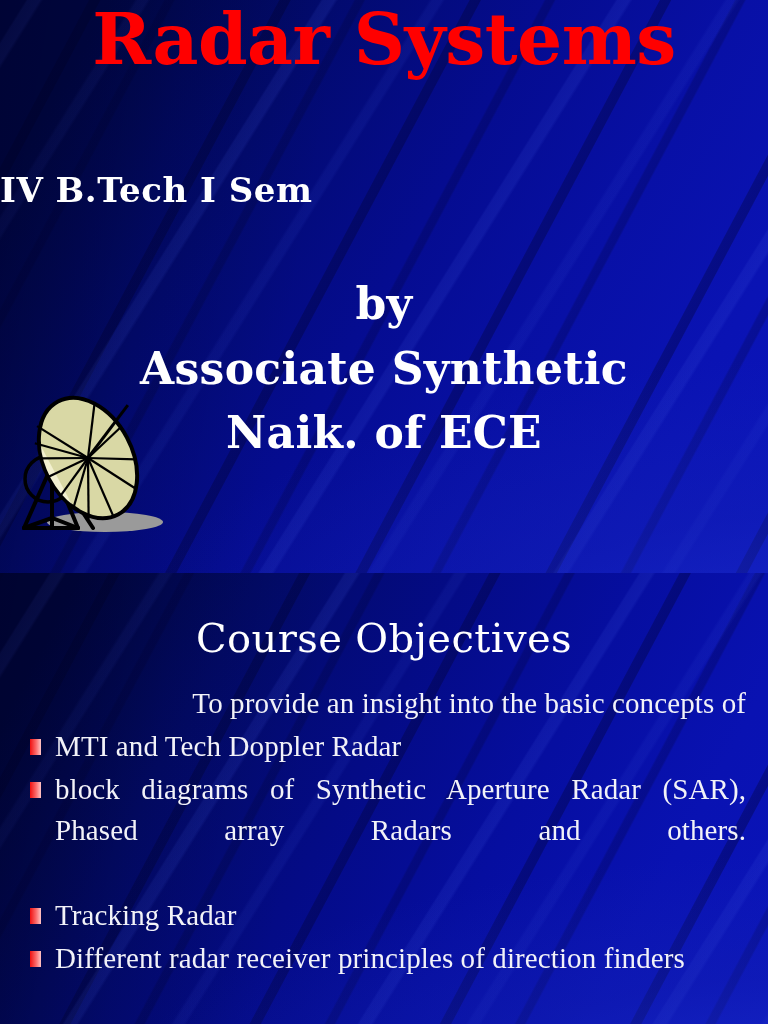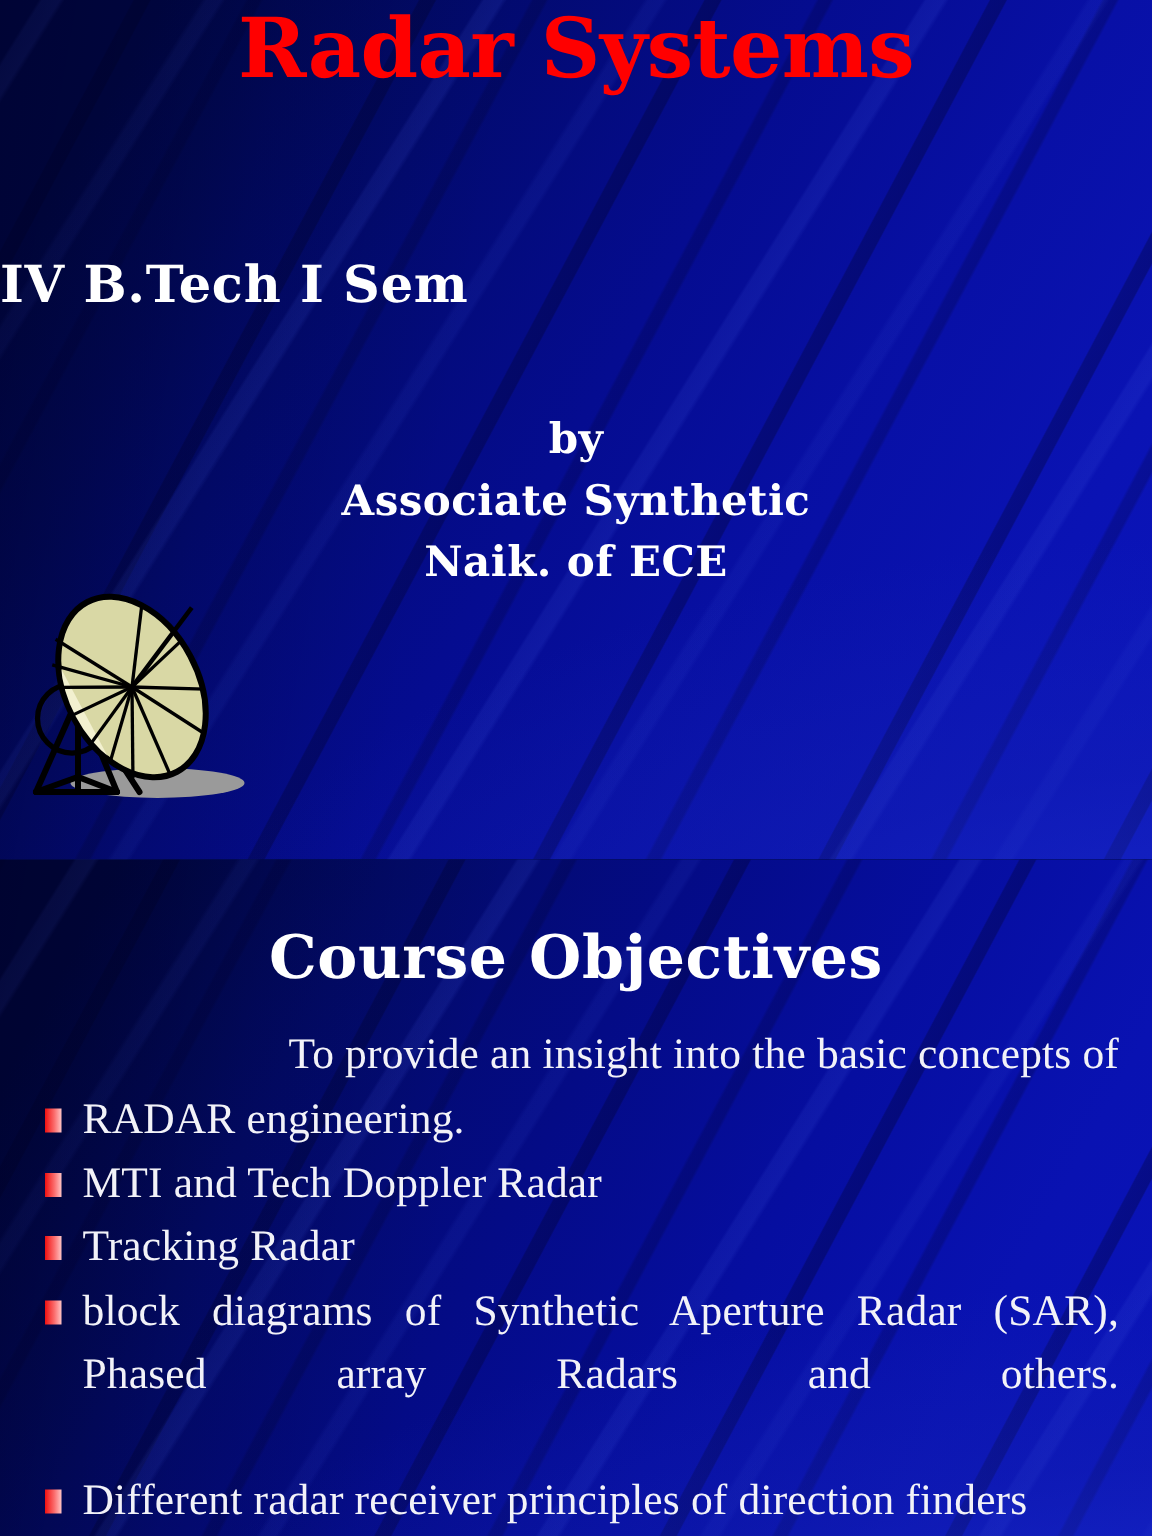--- a/index.html
+++ b/index.html
@@ -100,21 +100,21 @@
         #0b15bd 100%);
   }
 
   .title-main {
     position:absolute;
     left:0; right:0; top:4px;
     text-align:center;
     color:#FF0000;
     font-family:"DejaVu Serif", serif;
     font-weight:700;
-    font-size:55px;
+    font-size:71px;
     letter-spacing:-0.5px;
     line-height:1.0;
     white-space:nowrap;
   }
 
   .subtitle {
     position:absolute;
     left:0; right:0; top:170px;
     color:#ffffff;
     font-family:"DejaVu Serif", serif;
@@ -123,21 +123,21 @@
     letter-spacing:0.5px;
   }
 
   .author-block {
     position:absolute;
     left:0; right:0; top:272px;
     text-align:center;
     color:#ffffff;
     font-family:"DejaVu Serif", serif;
     font-weight:700;
-    font-size:28px;
+    font-size:44px;
     line-height:1.47;
     letter-spacing:0.3px;
   }
   .author-block .ln { display:block; }
 
   
   #dish-art {
     position:absolute;
     left:8px; top:386px;
     width:180px; height:160px;
@@ -156,21 +156,21 @@
         #0912b2 82%,
         #0a14bb 100%);
   }
 
   .heading2 {
     position:absolute;
     left:0; right:0; top:42px;
     text-align:center;
     color:#ffffff;
     font-family:"DejaVu Serif", serif;
-    font-weight:700;
+    font-weight:400;
     font-size:40px;
     letter-spacing:0.4px;
   }
 
   .body-list {
     position:absolute;
     left:30px; right:22px; top:110px;
   }
   .lead-line {
     color:#f2f2f8;
@@ -276,38 +276,34 @@
     <div class="bg-rays-light"></div>
     <div class="bg-sweep2"></div>
     <div class="bg-sweep"></div>
 
     <h2 class="heading2">Course Objectives</h2>
 
     <div class="body-list">
 
       <div class="lead-line">To provide an insight into the basic concepts of</div>
 
-      <div class="bullet-row">
-        <span class="bullet-mark"></span>
-        <span class="bullet-text">RADAR engineering.</span>
-      </div>
 
       <div class="bullet-row">
         <span class="bullet-mark"></span>
         <span class="bullet-text">MTI and Tech Doppler Radar</span>
       </div>
 
       <div class="bullet-row">
         <span class="bullet-mark"></span>
-        <span class="bullet-text">Tracking Radar</span>
+        <span class="bullet-text justify">block diagrams of Synthetic Aperture Radar (SAR), Phased array Radars and others.</span>
       </div>
 
       <div class="bullet-row">
         <span class="bullet-mark"></span>
-        <span class="bullet-text justify">block diagrams of Synthetic Aperture Radar (SAR), Phased array Radars and others.</span>
+        <span class="bullet-text">Tracking Radar</span>
       </div>
 
       <div class="bullet-row">
         <span class="bullet-mark"></span>
         <span class="bullet-text">Different radar receiver principles of direction finders</span>
       </div>
 
     </div>
   </section>
 

